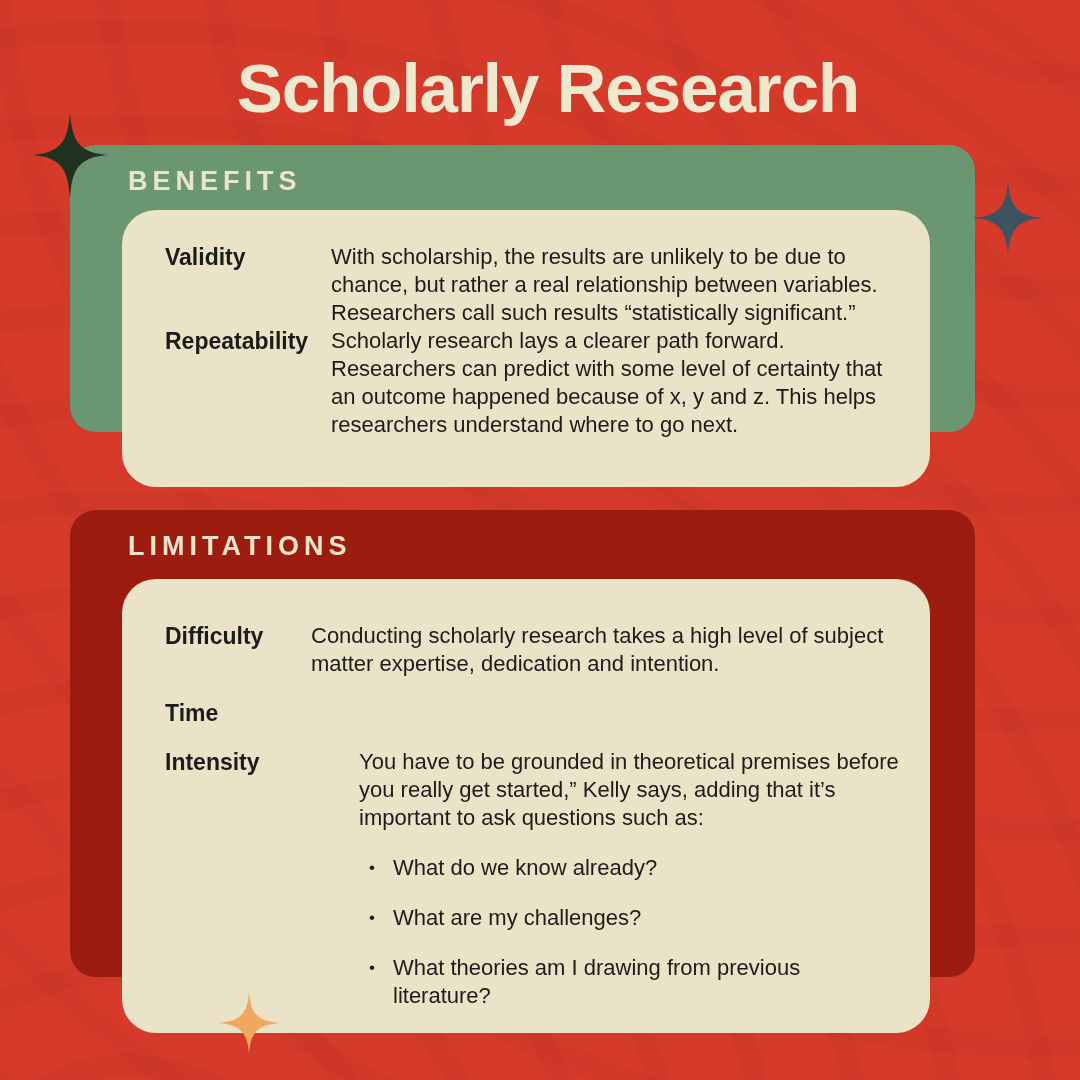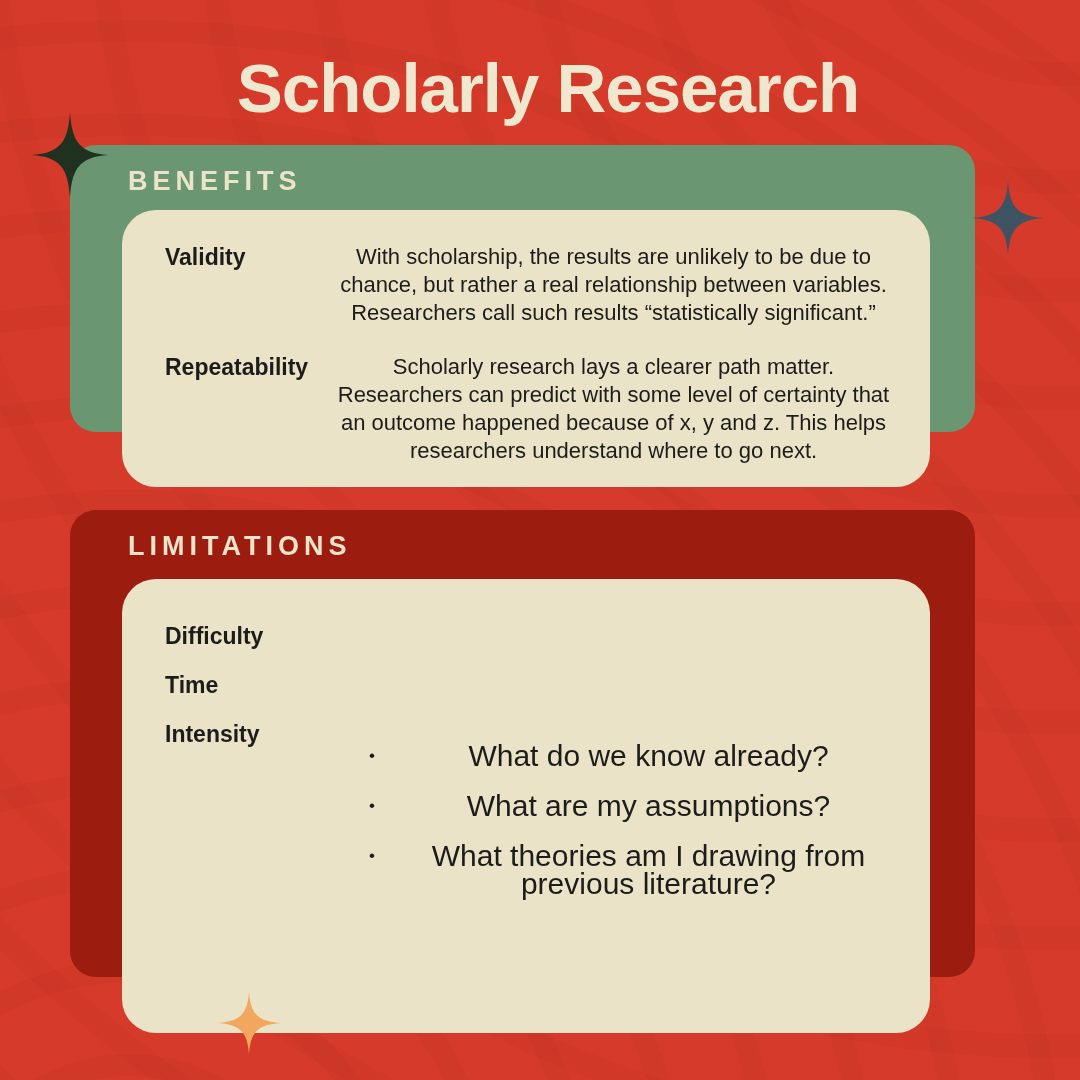--- a/index.html
+++ b/index.html
@@ -33,35 +33,35 @@
   .card{
     position:absolute;left:122px;width:808px;
     background:#eae3c7;border-radius:34px;
     box-sizing:border-box;
   }
   .card-benefits{top:210px;height:277px;padding:33px 34px 0 43px;}
   .card-limitations{top:579px;height:454px;padding:34px 26px 0 43px;}
   .row{display:grid;}
   .card-benefits .row{grid-template-columns:166px 1fr;}
   .card-limitations .row{grid-template-columns:146px 1fr;margin-top:9px;}
-  .row + .row{margin-top:26px;}
+  .row + .row{}
   .card-limitations .row + .row{margin-top:21px;gap:48px;}
   .row-label{
     font-size:23px;font-weight:700;line-height:28px;
   }
   .row-text{
-    font-size:22px;line-height:28px;text-align:center;
+    font-size:22px;line-height:28px;
   }
   .row-text p{margin:0;}
   .bullet-list{
     list-style:none;margin:12px 0 0 0;padding:0 0 0 8px;
   }
   .bullet-list li{
     position:relative;padding-left:26px;
-    font-size:30px;line-height:28px;margin-top:22px;
+    font-size:22px;line-height:28px;margin-top:22px;
   }
   .bullet-list li::before{
     content:"\2022";
     position:absolute;left:2px;top:0;
     font-size:17px;line-height:28px;
   }
   .sparkle{position:absolute;pointer-events:none;}
   .sparkle-green{left:32px;top:112px;width:76px;height:86px;}
   .sparkle-slate{left:972px;top:181px;width:72px;height:74px;}
   .sparkle-orange{left:217px;top:992px;width:64px;height:62px;}
@@ -77,41 +77,43 @@
     <div class="band-title">BENEFITS</div>
   </div>
 
   <div class="card card-benefits">
     <div class="row">
       <div class="row-label">Validity</div>
       <div class="row-text">With scholarship, the results are unlikely to be due to chance, but rather a real relationship between variables. Researchers call such results “statistically significant.”</div>
     </div>
     <div class="row">
       <div class="row-label">Repeatability</div>
-      <div class="row-text">Scholarly research lays a clearer path matter. Researchers can predict with some level of certainty that an outcome happened because of x, y and z. This helps researchers understand where to go next.</div>
+      <div class="row-text">Scholarly research lays a clearer path forward. Researchers can predict with some level of certainty that an outcome happened because of x, y and z. This helps researchers understand where to go next.</div>
     </div>
   </div>
 
   <div class="band band-limitations">
     <div class="band-title">LIMITATIONS</div>
   </div>
 
   <div class="card card-limitations">
     <div class="row">
       <div class="row-label">Difficulty</div>
+      <div class="row-text">Conducting scholarly research takes a high level of subject matter expertise, dedication and intention.</div>
     </div>
     <div class="row">
       <div class="row-label">Time</div>
     </div>
     <div class="row">
       <div class="row-label">Intensity</div>
       <div class="row-text">
+        <p>You have to be grounded in theoretical premises before you really get started,” Kelly says, adding that it’s important to ask questions such as:</p>
         <ul class="bullet-list">
           <li>What do we know already?</li>
-          <li>What are my assumptions?</li>
+          <li>What are my challenges?</li>
           <li>What theories am I drawing from previous literature?</li>
         </ul>
       </div>
     </div>
   </div>
 
   <svg class="sparkle sparkle-green" viewBox="0 0 100 100" preserveAspectRatio="none">
     <path d="M50 0 C52.5 36 64 47.5 100 50 C64 52.5 52.5 64 50 100 C47.5 64 36 52.5 0 50 C36 47.5 47.5 36 50 0 Z" fill="#20321f"></path>
   </svg>
   <svg class="sparkle sparkle-slate" viewBox="0 0 100 100" preserveAspectRatio="none">

